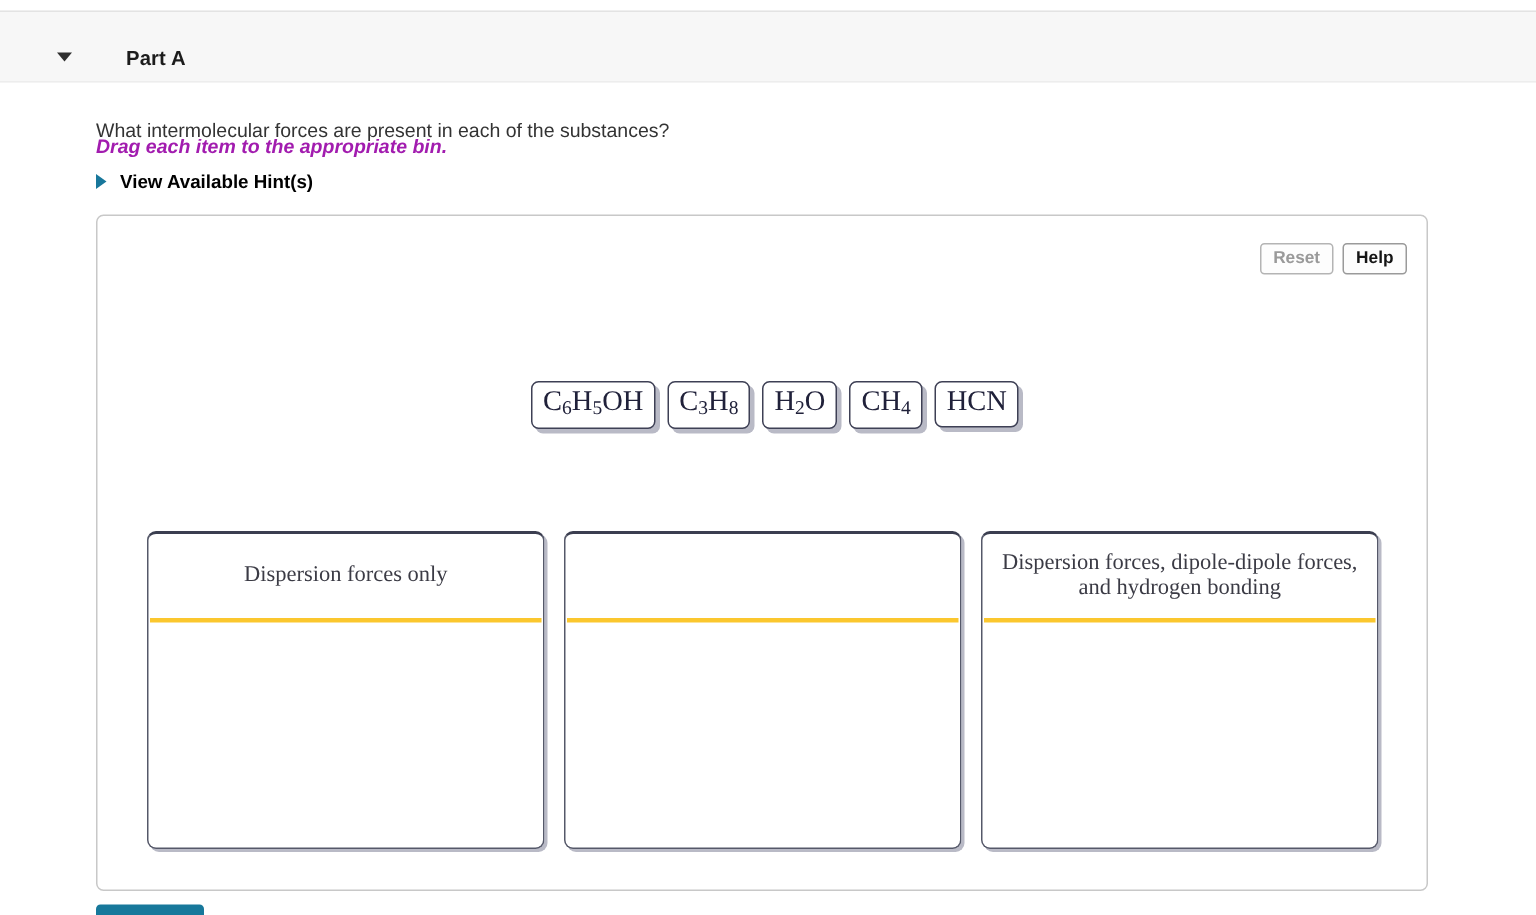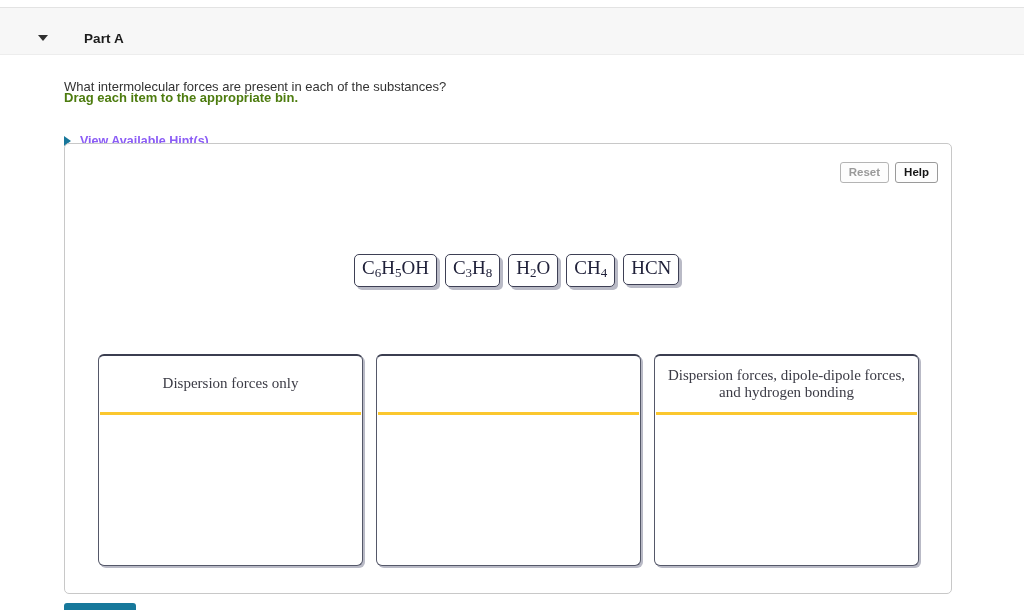--- a/index.html
+++ b/index.html
@@ -56,30 +56,31 @@
     font-size: 13px;
     color: #333333;
     line-height: 18px;
   }
   #prompt-instruction {
     position: absolute;
     left: 64px;
     top: 89px;
     font-size: 13px;
     font-weight: bold;
-    color: #4d7c0f;
+    color: #a21caf;
     line-height: 18px;
+    font-style: italic;
   }
   #hints-link {
     position: absolute;
     left: 64px;
-    top: 134px;
+    top: 114px;
     font-size: 12.5px;
     font-weight: bold;
-    color: #8b5cf6;
+    color: #000000;
     cursor: pointer;
     display: flex;
     align-items: center;
     gap: 9px;
     user-select: none;
   }
   #hints-link .tri {
     width: 0;
     height: 0;
     border-top: 5px solid transparent;

